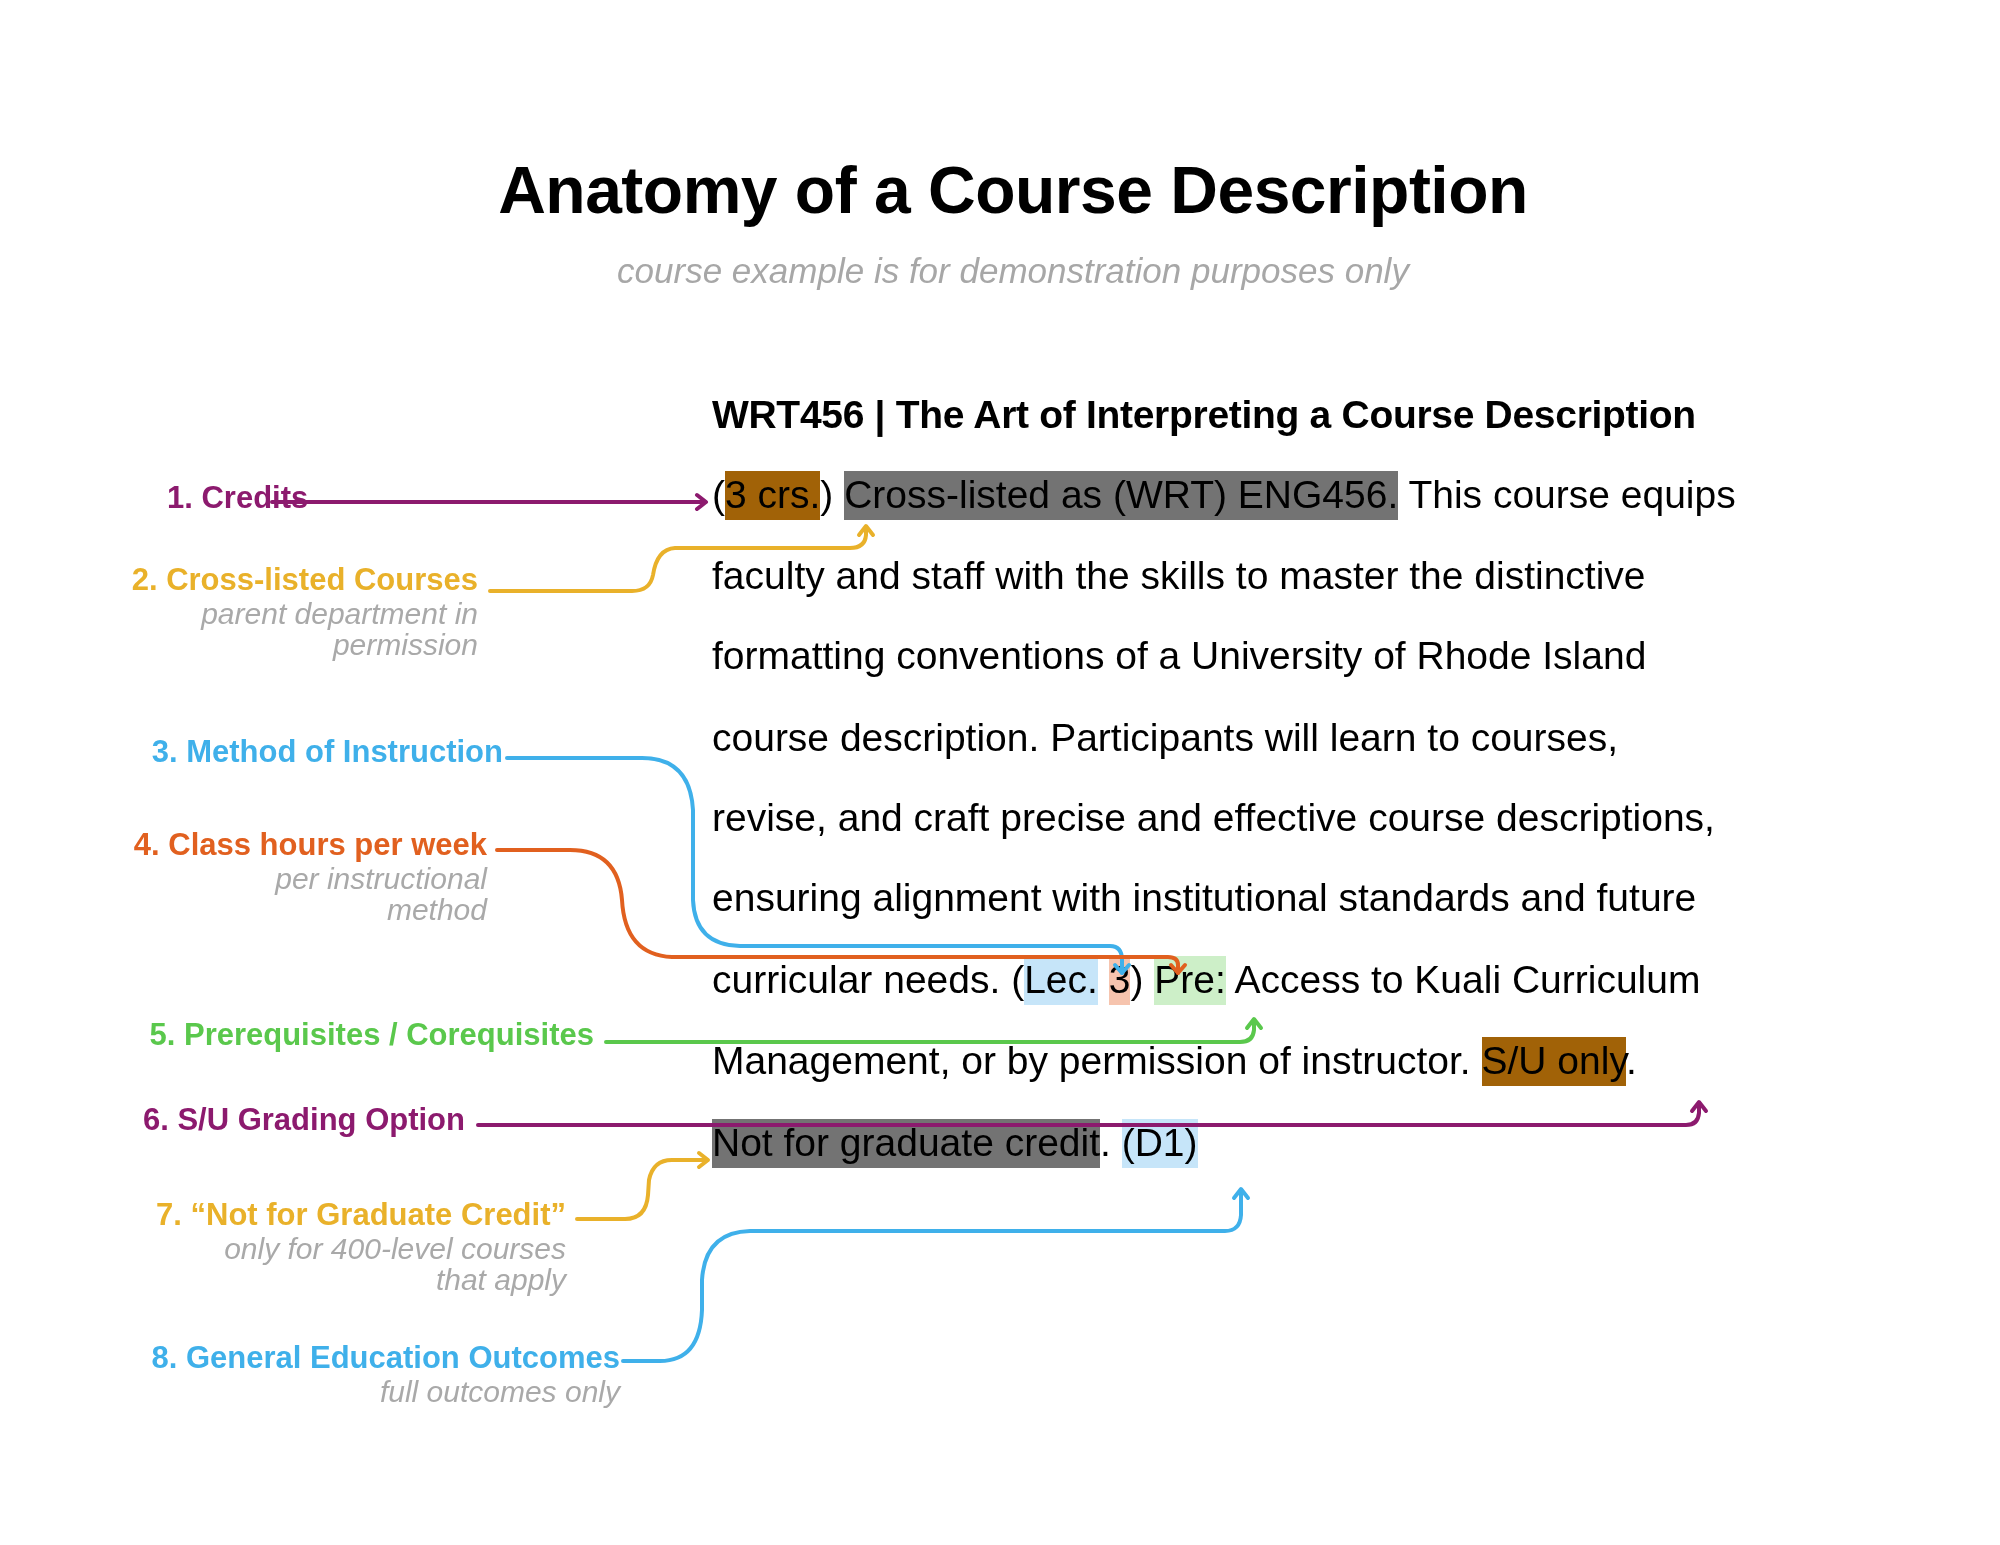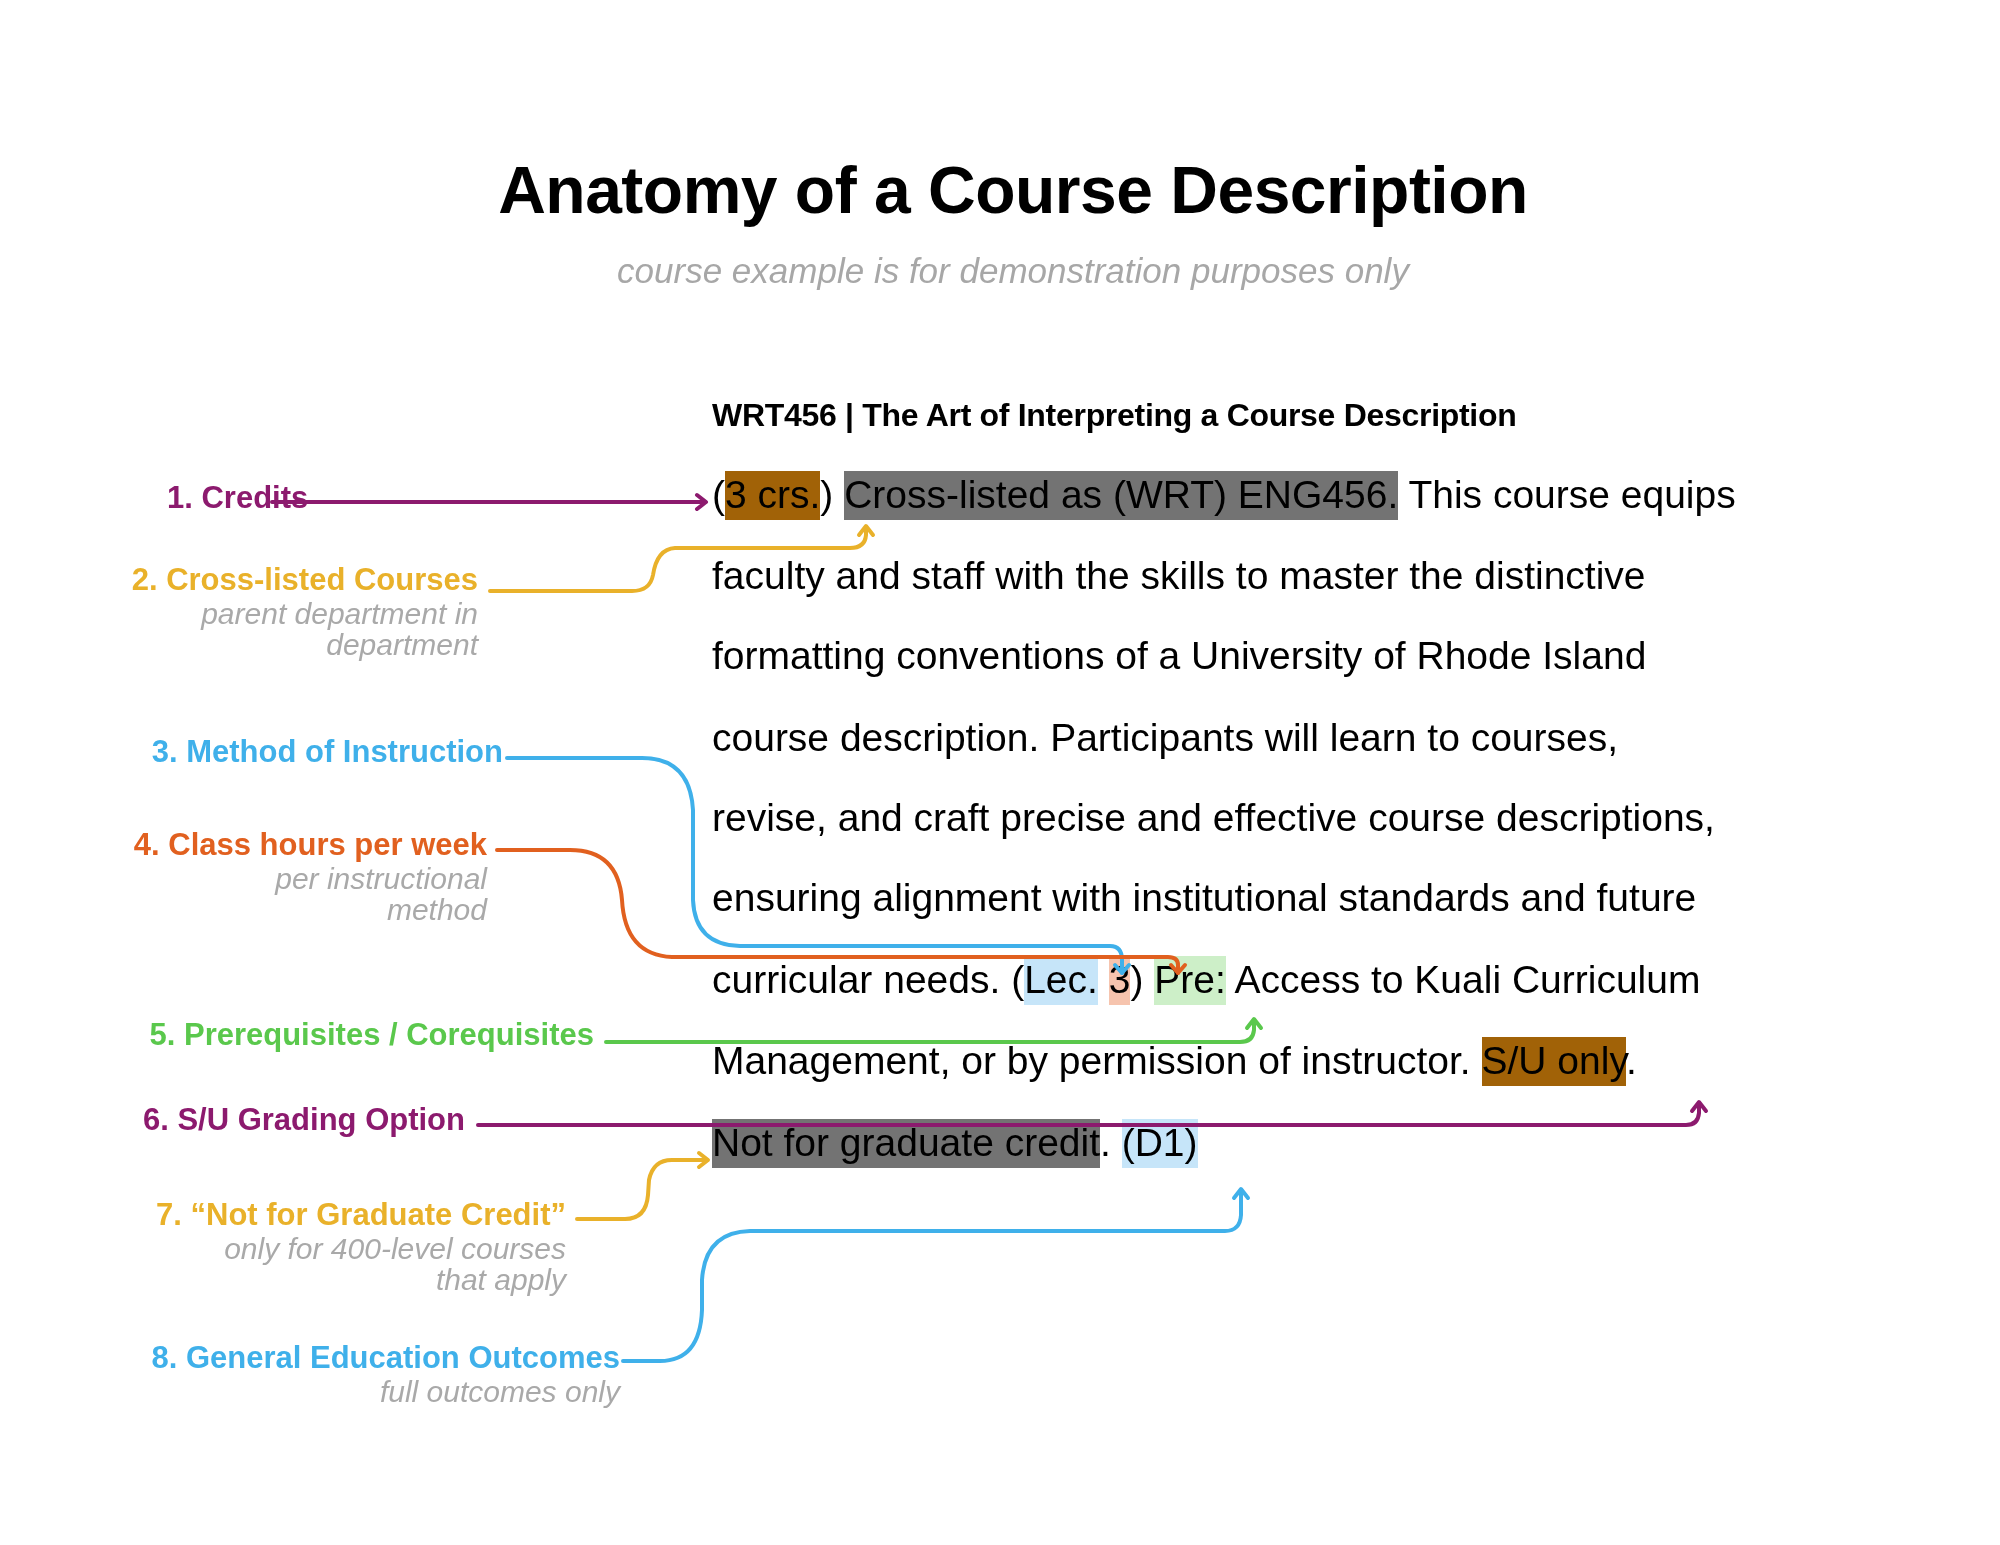--- a/index.html
+++ b/index.html
@@ -3,21 +3,21 @@
 <meta charset="utf-8">
 <style>
   html, body { margin: 0; padding: 0; background: #ffffff; }
   body { width: 2000px; height: 1545px; position: relative; overflow: hidden;
          font-family: "Liberation Sans", "DejaVu Sans", sans-serif; color: #000; }
   .abs { position: absolute; white-space: nowrap; }
   #title { left: 0; width: 2026px; text-align: center; top: 150px;
            font-size: 66px; font-weight: bold; line-height: 80px; letter-spacing: -0.5px; }
   #subtitle { left: 0; width: 2026px; text-align: center; top: 246px;
               font-size: 35px; font-style: italic; color: #a7a7a7; line-height: 50px; }
-  #course-heading { left: 712px; top: 390px; font-size: 32px; font-weight: bold; line-height: 50px; letter-spacing: -0.3px; }
+  #course-heading { left: 712px; top: 390px; font-size: 39px; font-weight: bold; line-height: 50px; letter-spacing: -0.3px; }
   .body-line { left: 712px; font-size: 39px; line-height: 52px; }
   .hl { padding: 2px 0 4px 0; }
   .hl-pink { background: #a16207; }
   .hl-yellow { background: #737373; }
   .hl-blue { background: #c6e5f9; }
   .hl-orange { background: #f6c4ae; }
   .hl-green { background: #cdefc8; }
   .label { font-size: 31px; font-weight: bold; line-height: 36px; text-align: right; }
   .sub { font-size: 30px; font-style: italic; color: #a9a9a9; line-height: 31px; text-align: right; }
   .c-purple { color: #8c1a6e; }
@@ -52,21 +52,21 @@
 </div>
 <div class="abs body-line" style="top:1117px;">
   <span class="hl hl-yellow">Not for graduate credit</span><span>. </span><span class="hl hl-blue">(D1)</span>
 </div>
 
 <div class="abs label c-purple" style="right:1730px; top:480px; right:auto; left:123px;margin-left:44px;">1. Credits</div>
 
 <div class="abs" style="left:0; width:478px; top:562px;">
   <div class="label c-yellow">2. Cross-listed Courses</div>
   <div class="sub">parent department in</div>
-  <div class="sub">department</div>
+  <div class="sub">permission</div>
 </div>
 
 <div class="abs" style="left:0; width:503px; top:734px;">
   <div class="label c-blue">3. Method of Instruction</div>
 </div>
 
 <div class="abs" style="left:0; width:487px; top:827px;">
   <div class="label c-orange">4. Class hours per week</div>
   <div class="sub">per instructional</div>
   <div class="sub">method</div>

